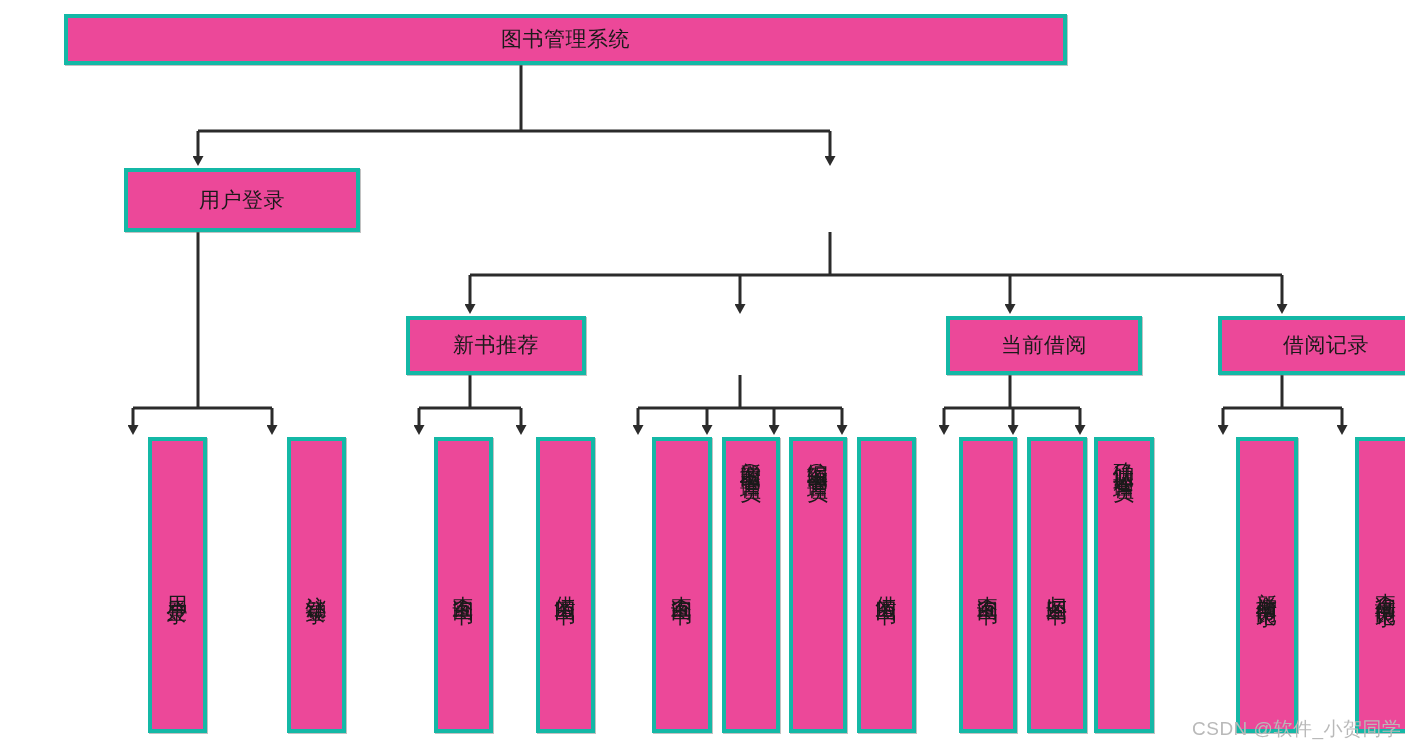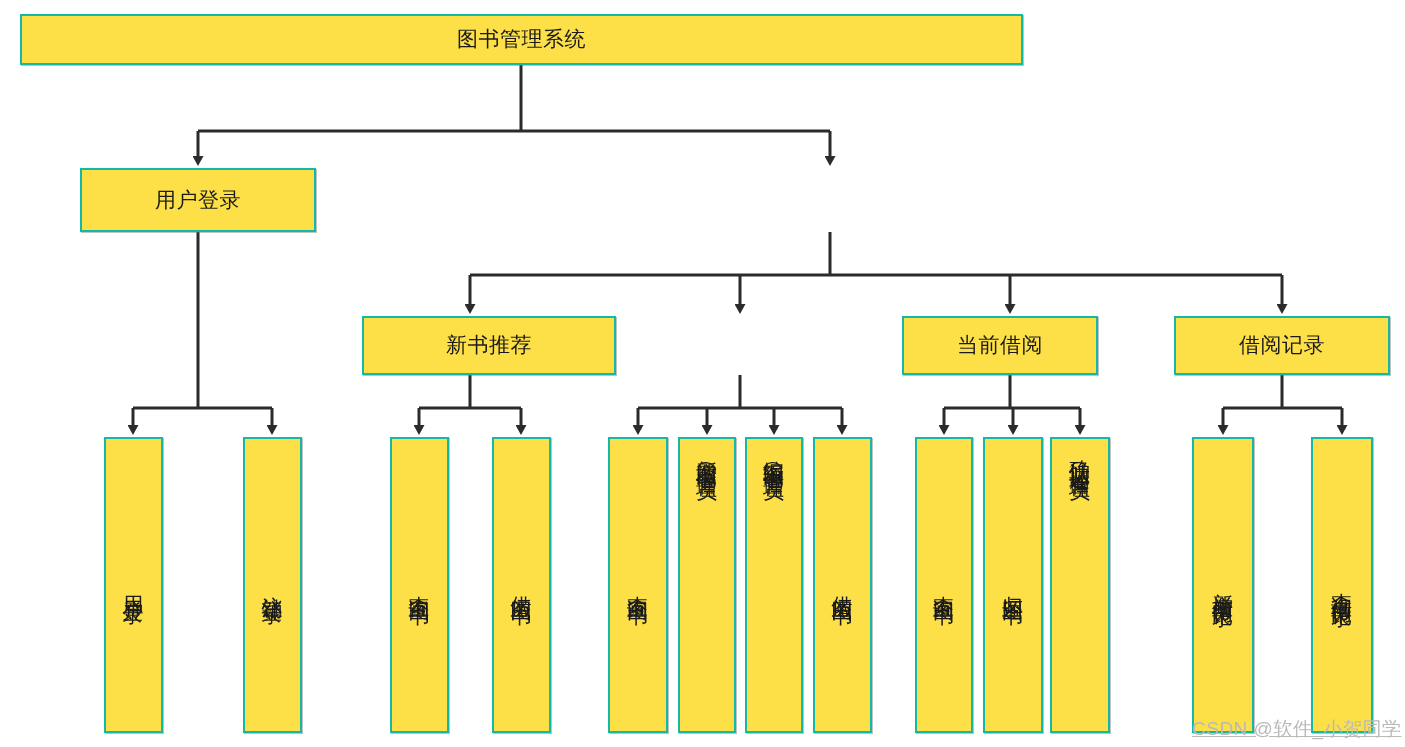--- a/index.html
+++ b/index.html
@@ -20,26 +20,27 @@
   #diagram-svg {
     position: absolute;
     left: 0;
     top: 0;
     width: 1405px;
     height: 747px;
   }
   .node-box {
     position: absolute;
     box-sizing: border-box;
-    border: 2px solid #14b8a6;
-    background: #fde047;
+    border: 4px solid #14b8a6;
+    background: #ec4899;
     display: flex;
     align-items: center;
     justify-content: center;
     box-shadow: 1px 1px 0 rgba(120,120,120,0.45);
+    margin-left: 44px;
   }
   .node-label {
     color: #1a1a1a;
     font-size: 21px;
     line-height: 1.18;
     letter-spacing: 0.5px;
     white-space: nowrap;
     text-align: center;
   }
   .node-box.vertical .node-label {
@@ -123,21 +124,21 @@
   </svg>
 
   <div class="node-box" style="left:20px; top:14px; width:1003px; height:51px;">
     <span class="node-label">图书管理系统</span>
   </div>
 
   <div class="node-box" style="left:80px; top:168px; width:236px; height:64px;">
     <span class="node-label">用户登录</span>
   </div>
 
-  <div class="node-box" style="left:362px; top:316px; width:254px; height:59px;">
+  <div class="node-box" style="left:362px; top:316px; width:180px; height:59px;">
     <span class="node-label">新书推荐</span>
   </div>
   <div class="node-box" style="left:902px; top:316px; width:196px; height:59px;">
     <span class="node-label">当前借阅</span>
   </div>
   <div class="node-box" style="left:1174px; top:316px; width:216px; height:59px;">
     <span class="node-label">借阅记录</span>
   </div>
 
   <div class="node-box vertical centered" style="left:104px; top:437px; width:59px; height:296px;">
@@ -177,15 +178,15 @@
     <span class="node-label">确认归还（管理员）</span>
   </div>
 
   <div class="node-box vertical centered" style="left:1192px; top:437px; width:62px; height:296px;">
     <span class="node-label">新增借阅记录</span>
   </div>
   <div class="node-box vertical centered" style="left:1311px; top:437px; width:62px; height:296px;">
     <span class="node-label">查询借阅记录</span>
   </div>
 
-  <div class="watermark" style="left:1192px; top:716px;text-decoration:underline;">CSDN @软件_小贺同学</div>
+  <div class="watermark" style="left:1192px; top:716px;">CSDN @软件_小贺同学</div>
 
 </div>
 
 </body></html>

